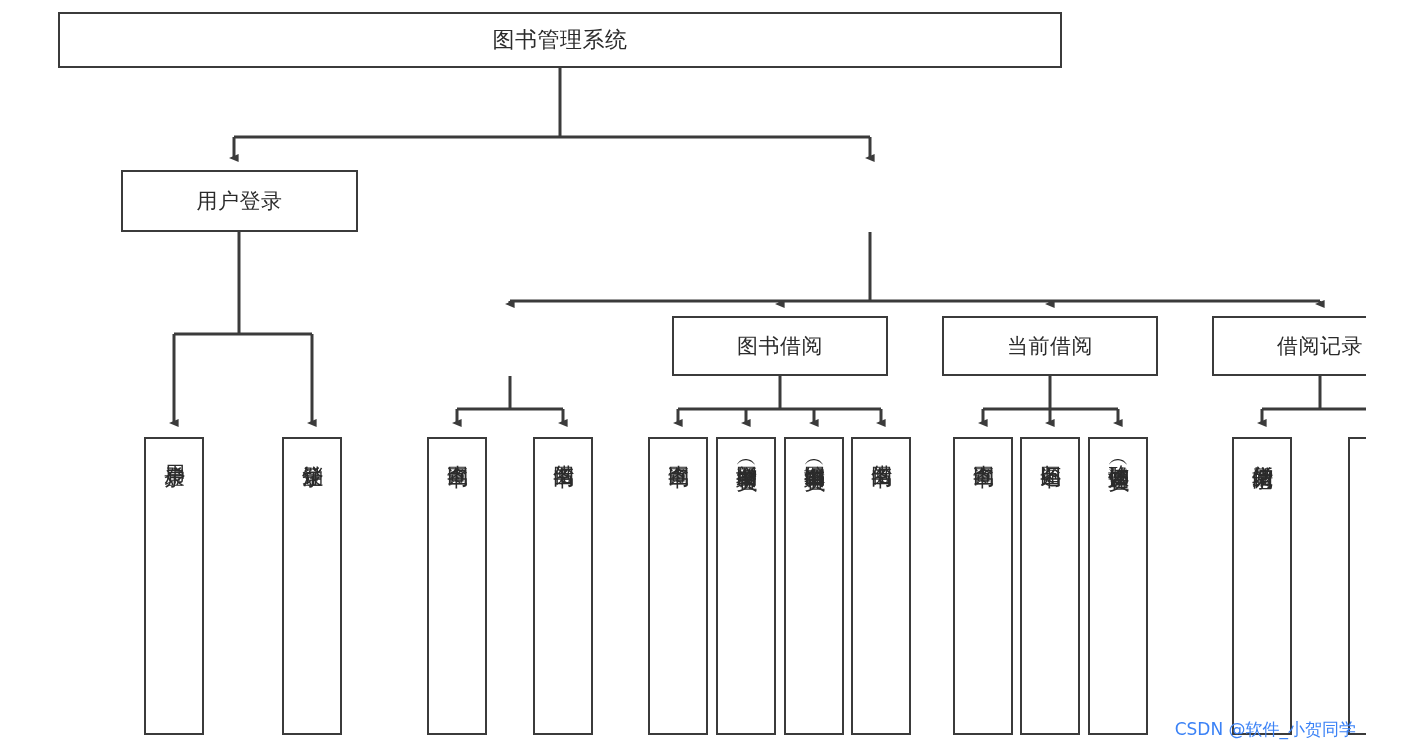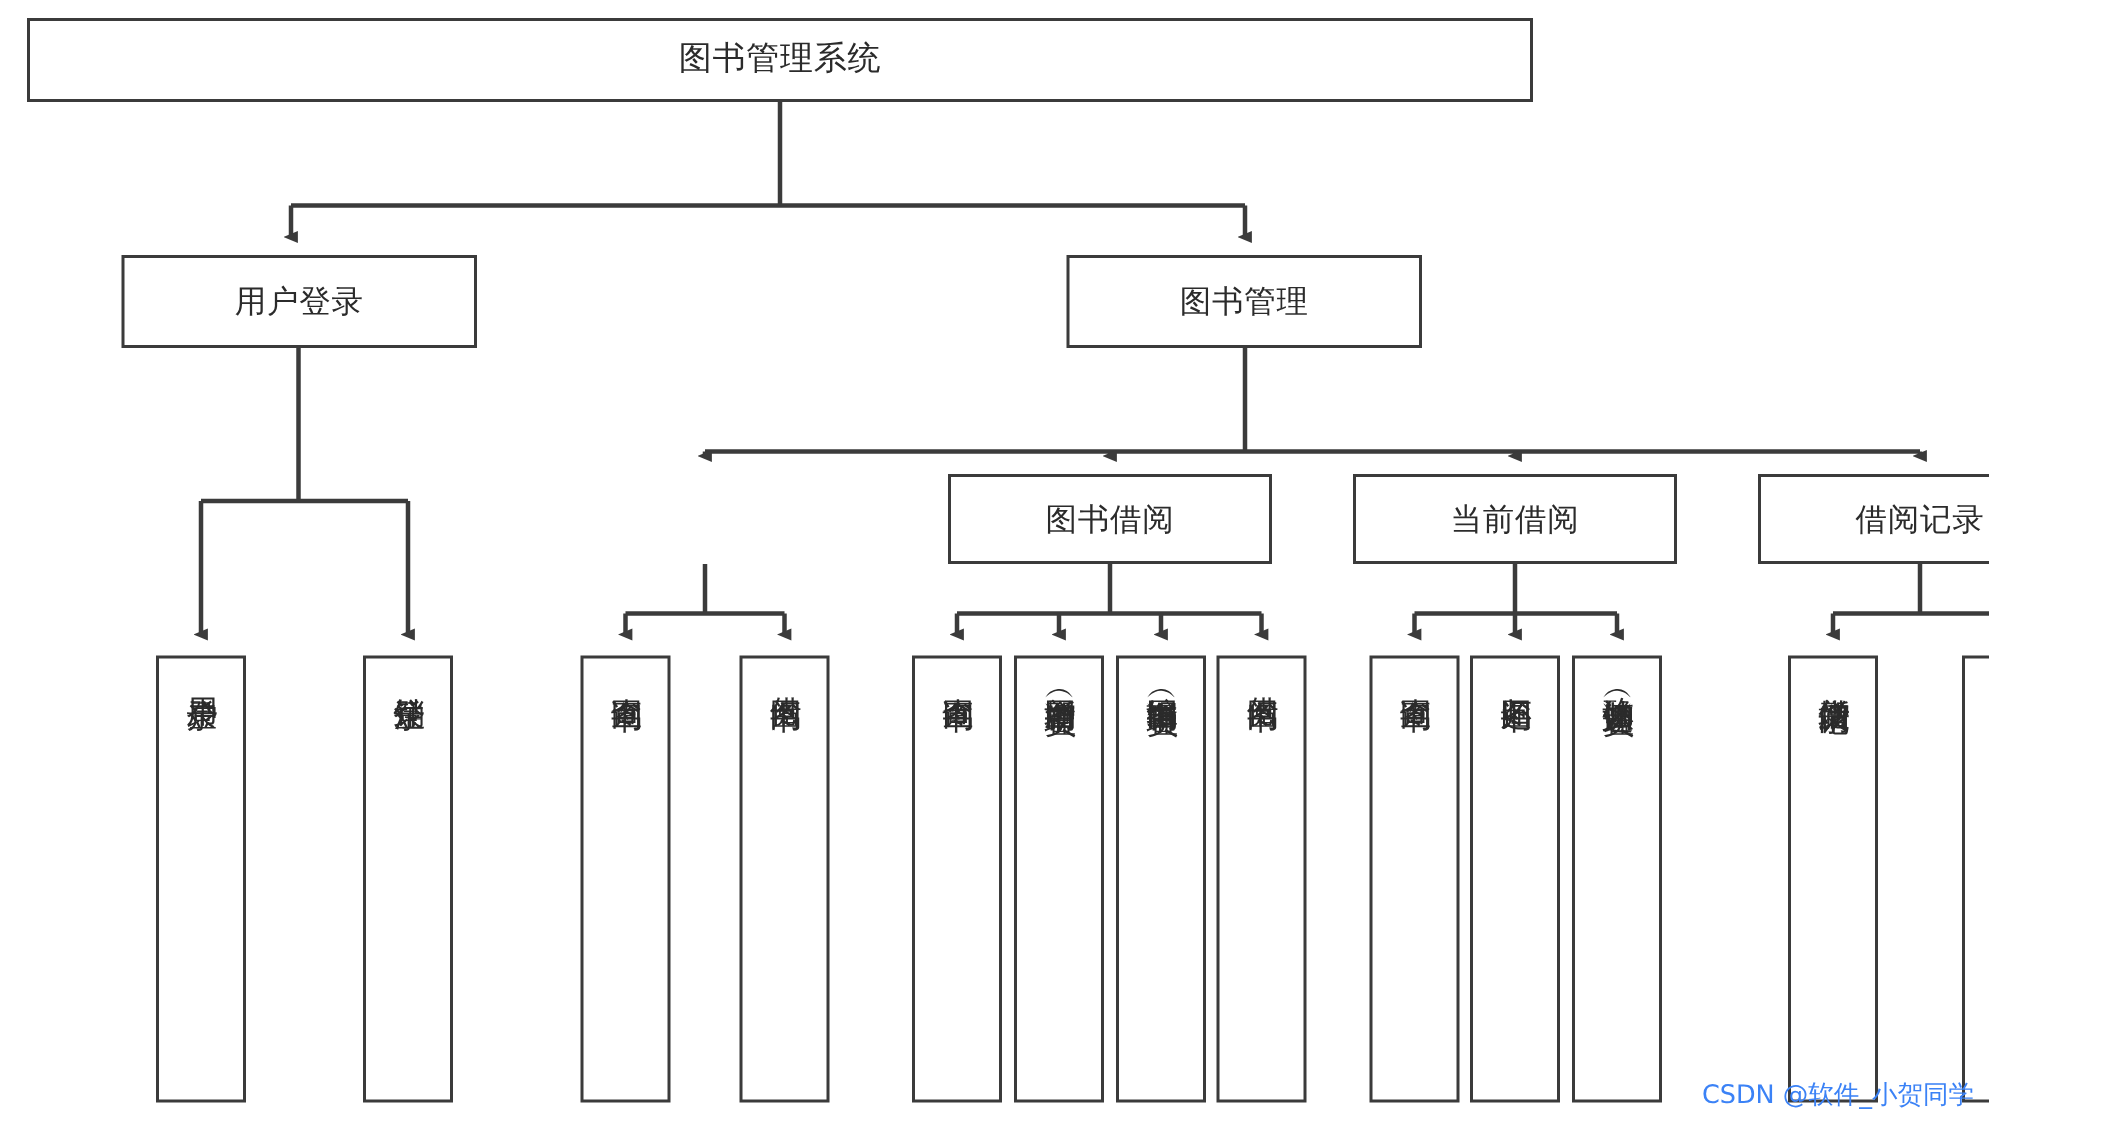--- a/index.html
+++ b/index.html
@@ -7,20 +7,21 @@
     padding: 0;
     background: #ffffff;
   }
   #canvas {
     position: relative;
     width: 1326px;
     height: 747px;
     background: #ffffff;
     font-family: "DejaVu Sans", "Liberation Sans", sans-serif;
     overflow: hidden;
+    margin-left: 40px;
   }
   #edges {
     position: absolute;
     left: 0;
     top: 0;
     width: 1405px;
     height: 747px;
     pointer-events: none;
   }
   .node {
@@ -125,23 +126,20 @@
     </g>
   </svg>
 
   <div class="node root horiz" style="left:18px; top:12px; width:1004px; height:56px;">
     <span class="label">图书管理系统</span>
   </div>
 
   <div class="node horiz" style="left:81px; top:170px; width:237px; height:62px;">
     <span class="label">用户登录</span>
   </div>
-  <div class="node horiz" style="left:711px; top:170px; width:237px; height:62px;">
-    <span class="label">图书管理</span>
-  </div>
 
   <div class="node horiz" style="left:902px; top:316px; width:216px; height:60px;">
     <span class="label">当前借阅</span>
   </div>
   <div class="node horiz" style="left:632px; top:316px; width:216px; height:60px;">
     <span class="label">图书借阅</span>
   </div>
   <div class="node horiz" style="left:1172px; top:316px; width:216px; height:60px;">
     <span class="label">借阅记录</span>
   </div>

